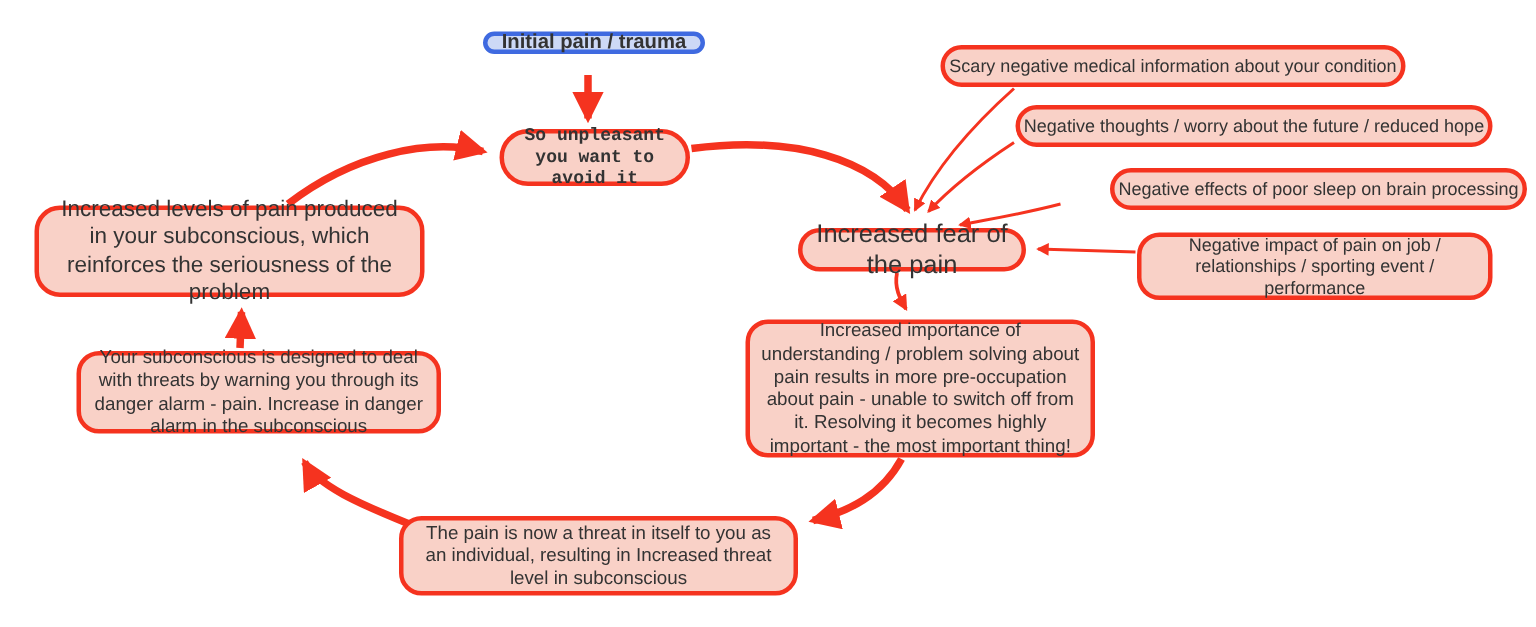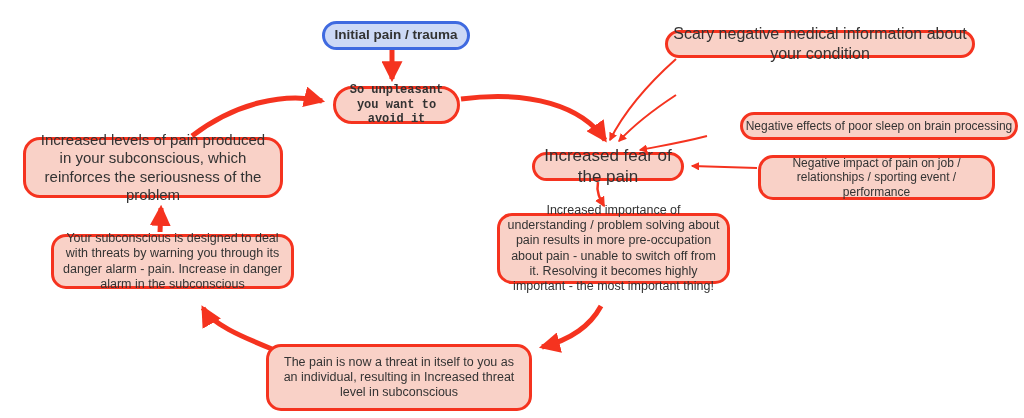--- a/index.html
+++ b/index.html
@@ -20,28 +20,28 @@
     border:3px solid var(--node_border,#f5331f);
     line-height:1.22;
   }
   .root{
     background:var(--root_fill,#cdd9f6);
     border:3px solid var(--root_border,#3f6ae0);
     font-weight:bold;
   }
   .bold{font-weight:bold;font-family:Liberation Mono, monospace;}
 
-  #n-initial   {left:322px;top:21px; width:148px;height:29px;border-radius:15px;font-size:13.5px;}
+  #n-initial   {left:322px;top:21px; width:148px;height:15px;border-radius:15px;font-size:13.5px;}
   #n-unpleasant{left:333px;top:86px; width:127px;height:38px;border-radius:19px;font-size:12px;padding:0 6px;}
   #n-levels    {left:23px; top:137px;width:260px;height:61px;border-radius:17px;font-size:15px;padding:0 8px;}
   #n-subcon    {left:51px; top:234px;width:243px;height:55px;border-radius:15px;font-size:12.5px;padding:0 6px;}
-  #n-threat    {left:266px;top:344px;width:266px;height:67px;border-radius:15px;font-size:12.5px;padding:0 8px;}
-  #n-import    {left:497px;top:213px;width:233px;height:71px;border-radius:15px;font-size:12.5px;padding:12px 6px;}
+  #n-threat    {left:266px;top:344px;width:266px;height:53px;border-radius:15px;font-size:12.5px;padding:0 8px;}
+  #n-import    {left:497px;top:213px;width:233px;height:92px;border-radius:15px;font-size:12.5px;padding:12px 6px;}
   #n-fear      {left:532px;top:152px;width:152px;height:29px;border-radius:15px;font-size:17px;}
-  #n-scary     {left:665px;top:30px; width:310px;height:28px;border-radius:14px;font-size:16px;}
+  #n-scary     {left:627px;top:30px; width:310px;height:28px;border-radius:14px;font-size:12px;}
   #n-thoughts  {left:677px;top:70px; width:318px;height:28px;border-radius:14px;font-size:12px;}
   #n-sleep     {left:708px;top:112px;width:278px;height:28px;border-radius:14px;font-size:12px;margin-left:32px;}
   #n-impact    {left:758px;top:155px;width:237px;height:45px;border-radius:15px;font-size:12px;padding:0 24px;}
 </style>
 </head>
 <body>
 
 <div class="canvas">
 
   <svg class="edges" width="1024" height="418" viewBox="0 0 1024 418" xmlns="http://www.w3.org/2000/svg">
@@ -90,20 +90,23 @@
   </div>
 
   <div id="n-fear" class="node">
     <span>Increased fear of the pain</span>
   </div>
 
   <div id="n-scary" class="node">
     <span>Scary negative medical information about your condition</span>
   </div>
 
+  <div id="n-thoughts" class="node">
+    <span>Negative thoughts / worry about the future / reduced hope</span>
+  </div>
 
   <div id="n-sleep" class="node">
     <span>Negative effects of poor sleep on brain processing</span>
   </div>
 
   <div id="n-impact" class="node">
     <span>Negative impact of pain on job / relationships / sporting event / performance</span>
   </div>
 
 </div>

